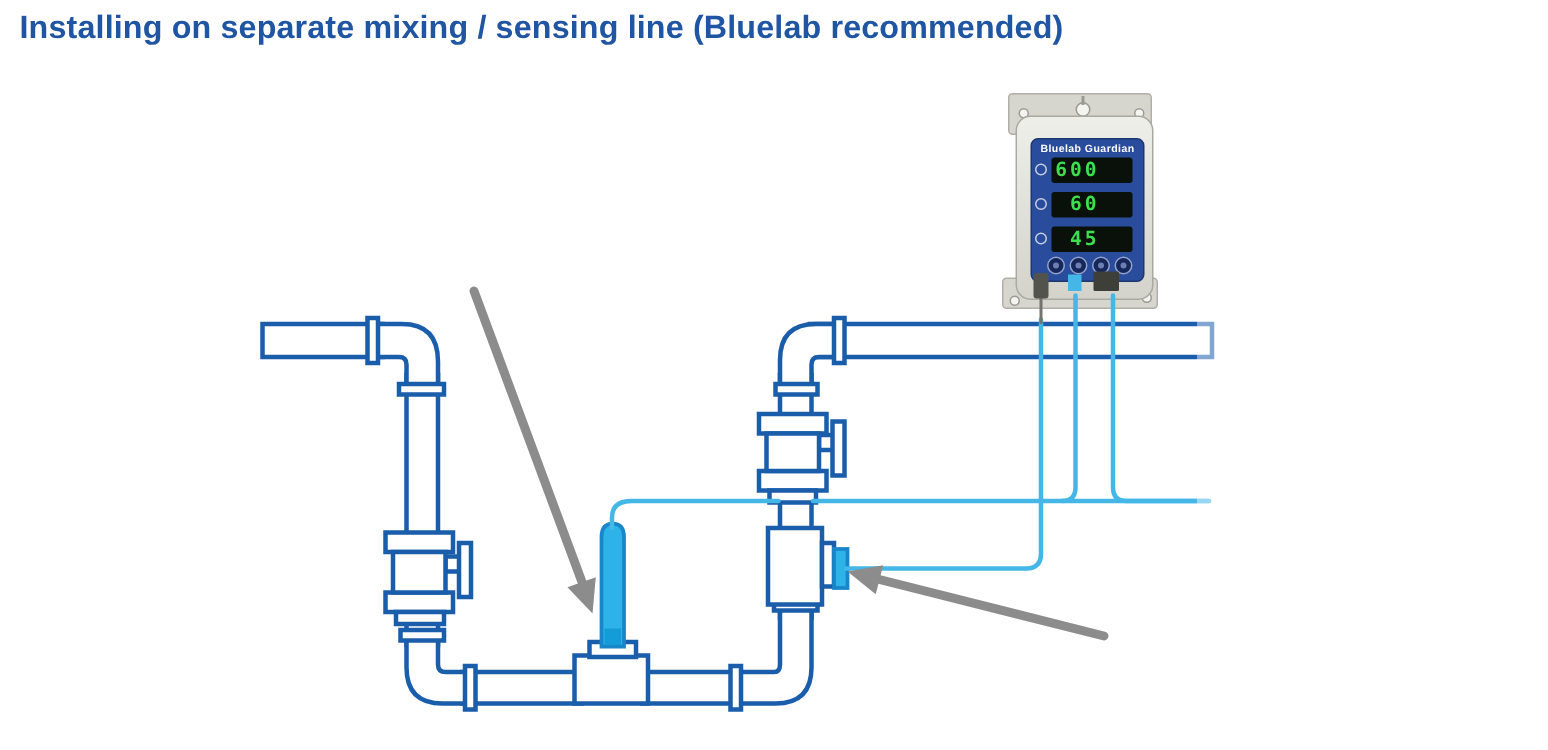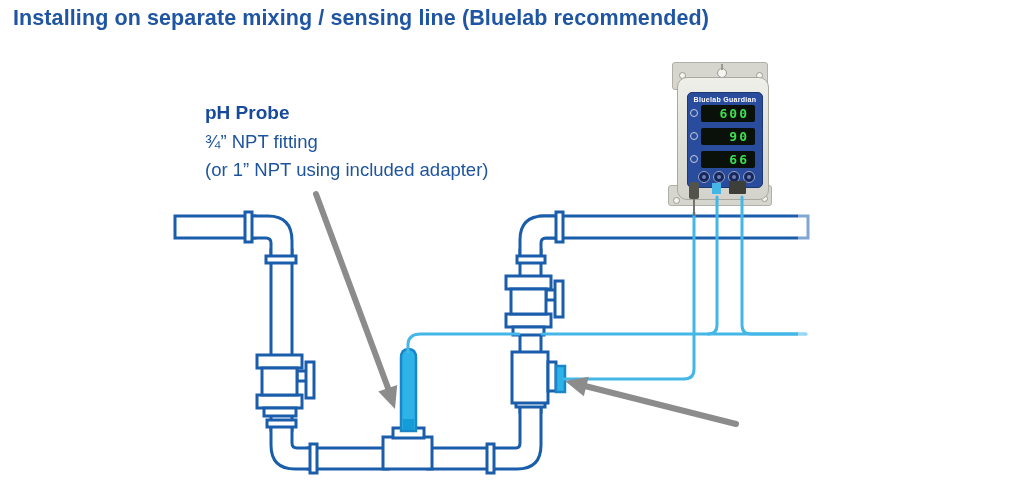--- a/index.html
+++ b/index.html
@@ -29,44 +29,39 @@
     background:linear-gradient(180deg,#efefea,#d3d3cc);border:1px solid #a9a9a1;}
   .d-panel{position:absolute;left:24px;top:34px;width:74px;height:94px;background:#2a4c9d;
     border:1px solid #1d376f;border-radius:5px;}
   .brand{position:absolute;left:0;top:3px;width:100%;text-align:center;color:#fff;
     font-size:7px;font-weight:700;letter-spacing:.3px;white-space:nowrap;}
   .row{position:absolute;left:0;width:100%;height:18px;}
   .ind{position:absolute;left:2px;top:4px;width:8px;height:8px;border-radius:50%;
     border:1.5px solid #c7cedf;box-sizing:border-box;}
   .lcd{position:absolute;left:13px;top:0;width:54px;height:17px;background:#0a100a;border-radius:2px;
     color:#3be04e;font-family:"DejaVu Sans Mono",monospace;font-weight:700;font-size:13px;
-    text-align:right;padding-right:6px;box-sizing:border-box;line-height:17px;letter-spacing:2px;}
+    text-align:right;padding-right:22px;box-sizing:border-box;line-height:17px;letter-spacing:2px;}
   .btnrow{position:absolute;left:10px;top:78px;display:flex;gap:3px;}
   .pbtn{width:12px;height:12px;border-radius:50%;background:#16275c;border:1px solid #93a3ca;box-sizing:border-box;}
   .pbtn:after{content:"";display:block;width:4px;height:4px;margin:3px auto;border-radius:50%;background:#6d7fae;}
   
   svg.diagram{position:absolute;left:0;top:0;z-index:2;pointer-events:none;}
   .pipe{fill:#fff;stroke:#1a5dab;stroke-width:3px;}
   .cable{fill:none;stroke:#44b7e7;stroke-width:3px;stroke-linecap:round;}
   .probe-fill{fill:#2db3e8;stroke:#1886c9;stroke-width:2.5px;}
   .arrow-line{stroke:#8c8c8c;stroke-width:6px;stroke-linecap:round;}
   .arrow-head{fill:#8c8c8c;}
 </style>
 </head>
 <body>
 
 <div class="stage">
 
   <div class="title">Installing on separate mixing / sensing line (Bluelab recommended)</div>
 
-  <div class="callout ph-callout">
-    <div class="head">pH Probe</div>
-    <div>¾” NPT fitting</div>
-    <div>(or 1” NPT using included adapter)</div>
-  </div>
 
   <div class="callout cond-callout">
   </div>
 
   <div class="device">
     <div class="d-plate d-top-plate">
       <span class="hole" style="left:6px;top:9px;"></span>
       <span class="keyhole"></span>
       <span class="hole" style="left:83px;top:9px;"></span>
     </div>
@@ -76,25 +71,25 @@
     </div>
     <div class="d-body"></div>
     <div class="d-panel">
       <div class="brand">Bluelab Guardian</div>
       <div class="row" style="top:12px;">
         <span class="ind"></span>
         <span class="lcd">600</span>
       </div>
       <div class="row" style="top:35px;">
         <span class="ind"></span>
-        <span class="lcd">90</span>
+        <span class="lcd">60</span>
       </div>
       <div class="row" style="top:58px;">
         <span class="ind"></span>
-        <span class="lcd">66</span>
+        <span class="lcd">45</span>
       </div>
       <div class="btnrow">
         <span class="pbtn"></span>
         <span class="pbtn"></span>
         <span class="pbtn"></span>
         <span class="pbtn"></span>
       </div>
     </div>
   </div>
 

